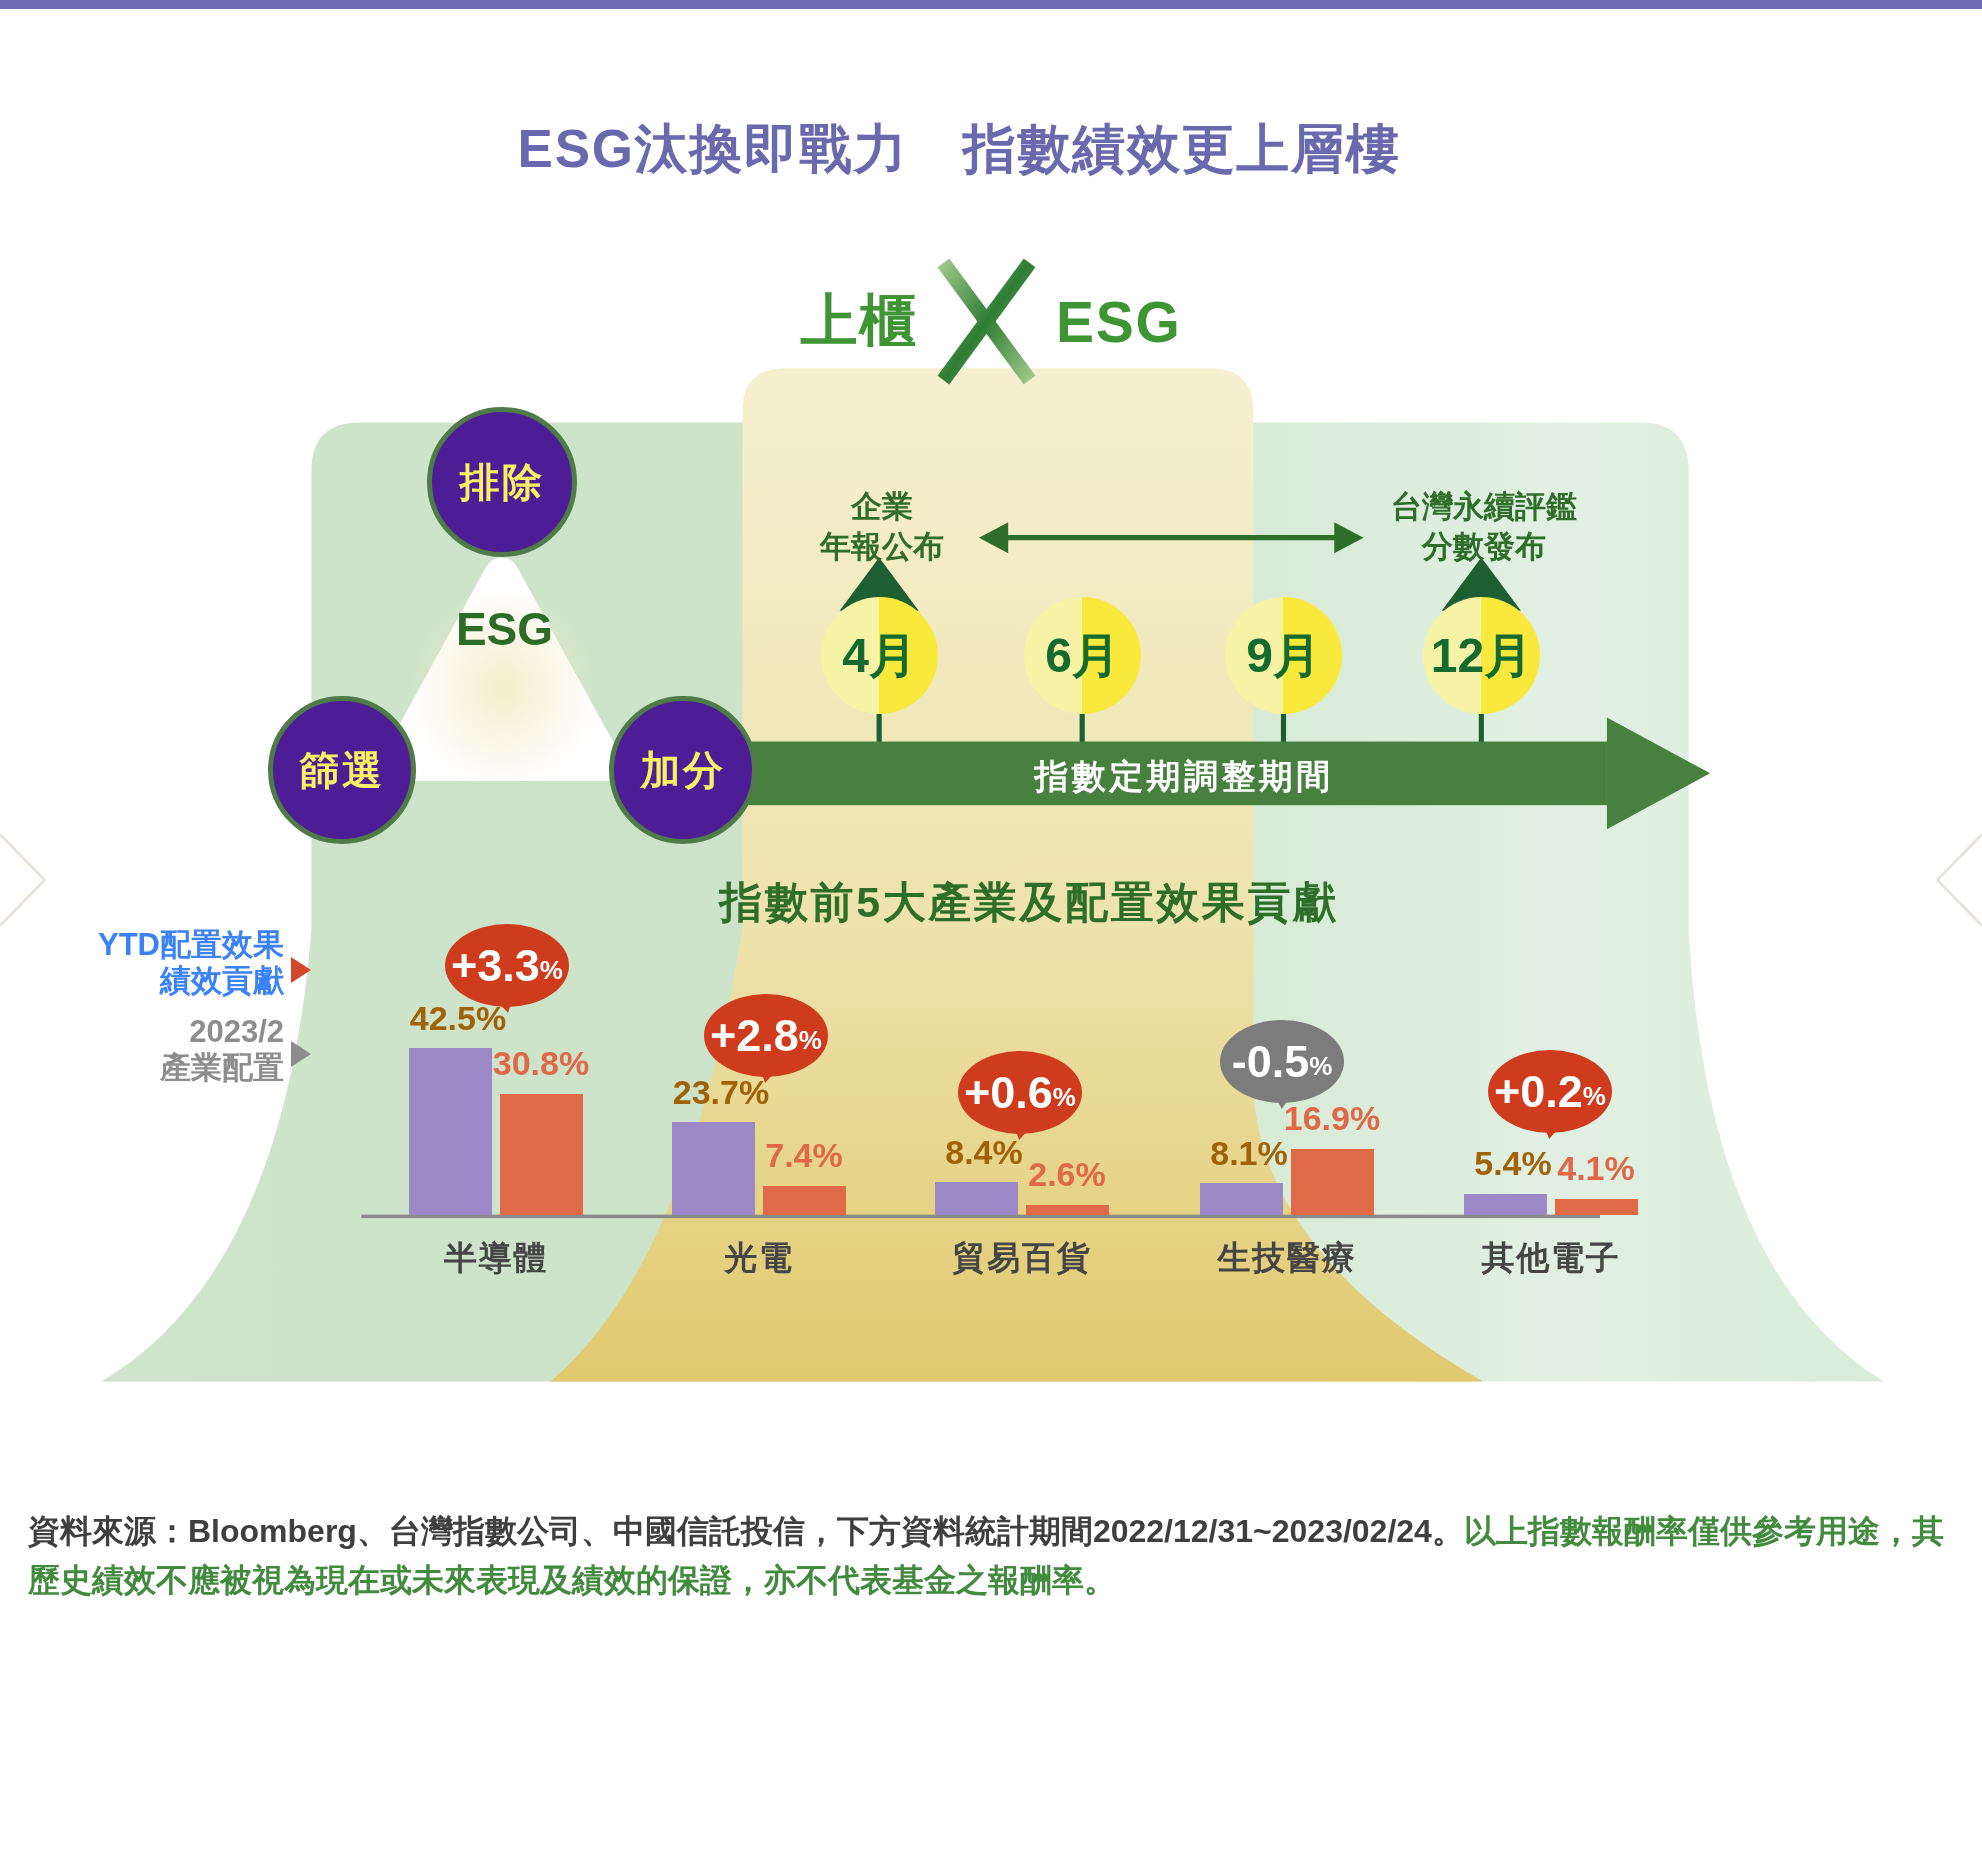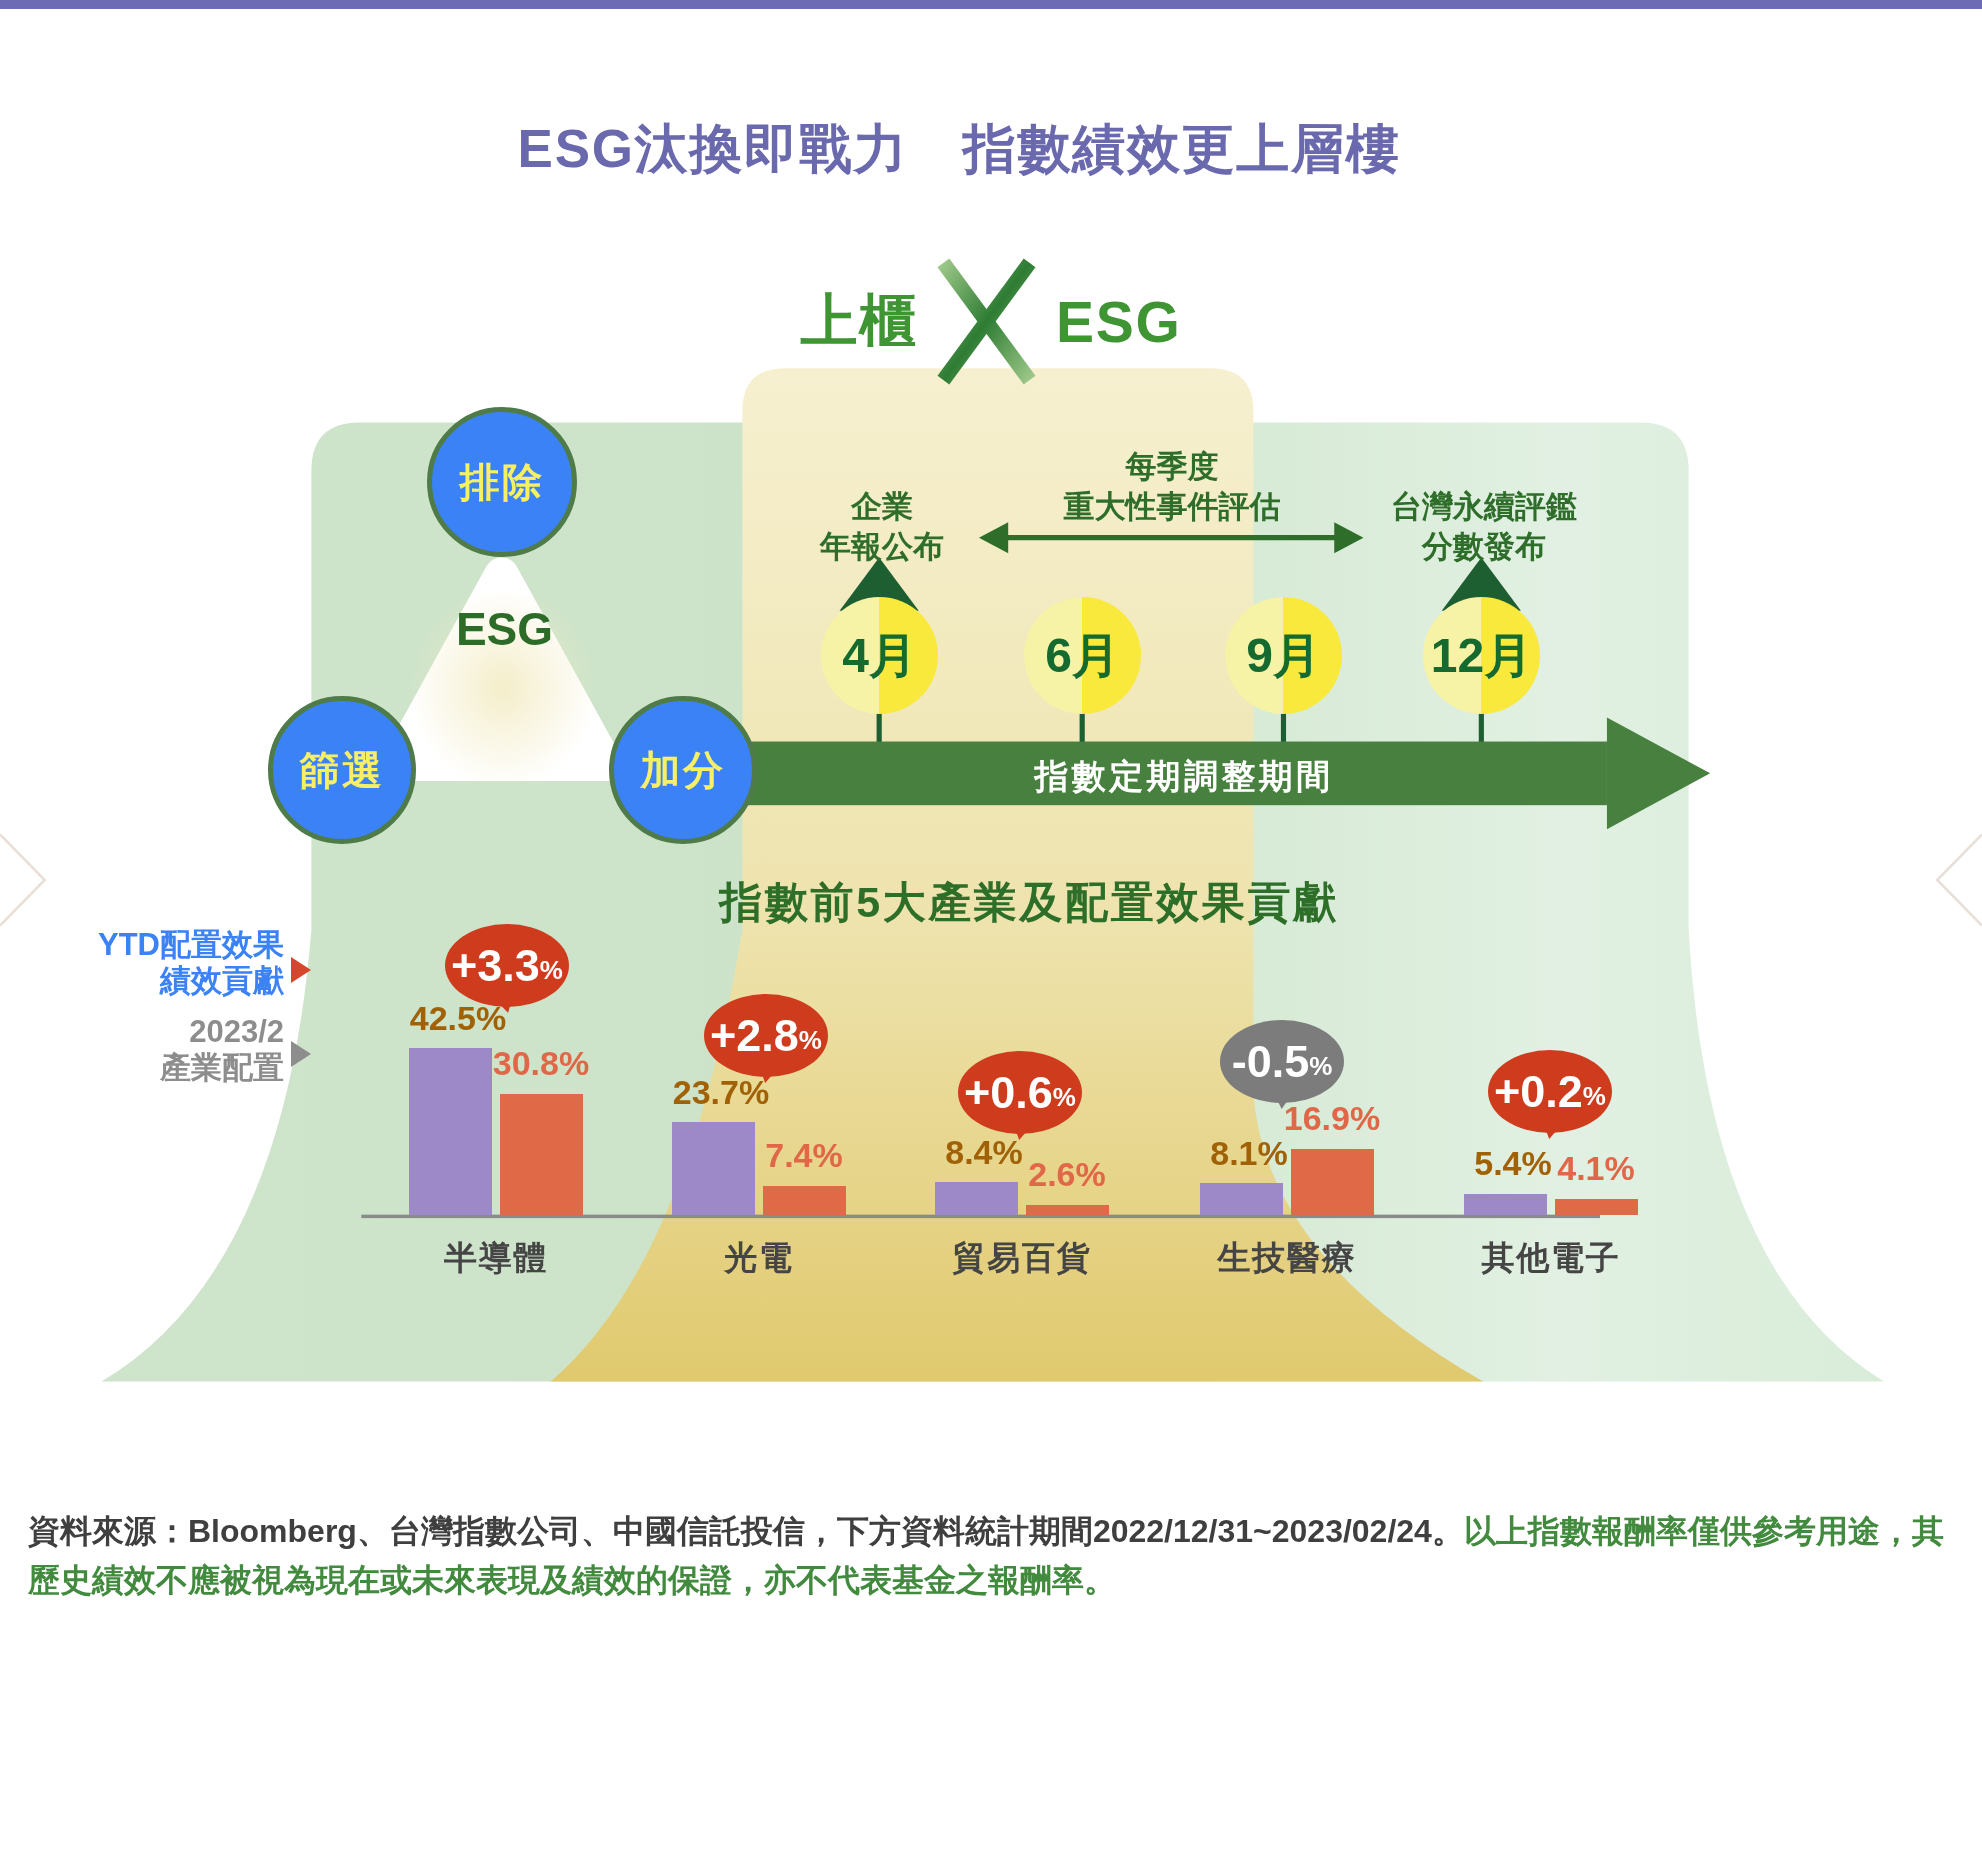--- a/index.html
+++ b/index.html
@@ -9,21 +9,21 @@
   
   #topbar{left:0;top:0;width:1982px;height:8.6px;background:#6c6bb4;}
   
   #title{left:0;top:114px;width:1918px;text-align:center;font-size:53px;font-weight:bold;color:#6a69ae;letter-spacing:1.7px;}
   
   #crossrow{left:0;top:256px;width:1982px;display:flex;justify-content:center;align-items:center;gap:15.5px;}
   .crosstxt{font-size:57px;font-weight:bold;color:#3f9434;letter-spacing:1.7px;}
   
   #bgsvg{left:0;top:0;}
   
-  .shield-circle{border-radius:50%;background:#3b82f6;border:5.2px solid #4f7b49;display:flex;align-items:center;justify-content:center;color:#f7f064;font-size:40px;font-weight:bold;letter-spacing:2.6px;box-sizing:border-box;}
+  .shield-circle{border-radius:50%;background:#4c1d95;border:5.2px solid #4f7b49;display:flex;align-items:center;justify-content:center;color:#f7f064;font-size:40px;font-weight:bold;letter-spacing:2.6px;box-sizing:border-box;}
   #c-exclude{left:427px;top:407px;width:150px;height:150px;}
   #c-screen{left:268px;top:696px;width:148px;height:148px;}
   #c-bonus{left:609px;top:696px;width:148px;height:148px;}
   
   #shield-l1{left:384px;top:602px;width:241px;text-align:center;font-size:46px;font-weight:bold;color:#2d6b29;}
   #shield-l2{left:367px;top:656px;width:275px;text-align:center;font-size:45px;font-weight:bold;color:#2d6b29;letter-spacing:1.7px;}
   
   .tl{color:#2e6e2a;font-weight:bold;font-size:31px;text-align:center;white-space:nowrap;transform:translateX(-50%);line-height:40px;}
   #tl-q{left:1172px;top:447px;}
   #tl-ar{left:882px;top:487px;}
@@ -156,24 +156,20 @@
     </div>
   <div class="abs shield-circle" id="c-bonus">
       <span>加分</span>
     </div>
   <div class="abs" id="shield-l1">ESG</div>
 
   <div class="abs tl" id="tl-ar">
     <div>企業</div>
     <div>年報公布</div>
   </div>
-  <div class="abs tl" id="tl-q">
-    <div>每季度</div>
-    <div>重大性事件評估</div>
-  </div>
   <div class="abs tl" id="tl-sus">
     <div>台灣永續評鑑</div>
     <div>分數發布</div>
   </div>
 
   <div class="abs month" style="left:821px;top:597px;">
       <span>4月</span>
     </div>
   <div class="abs month" style="left:1024px;top:597px;">
       <span>6月</span>

